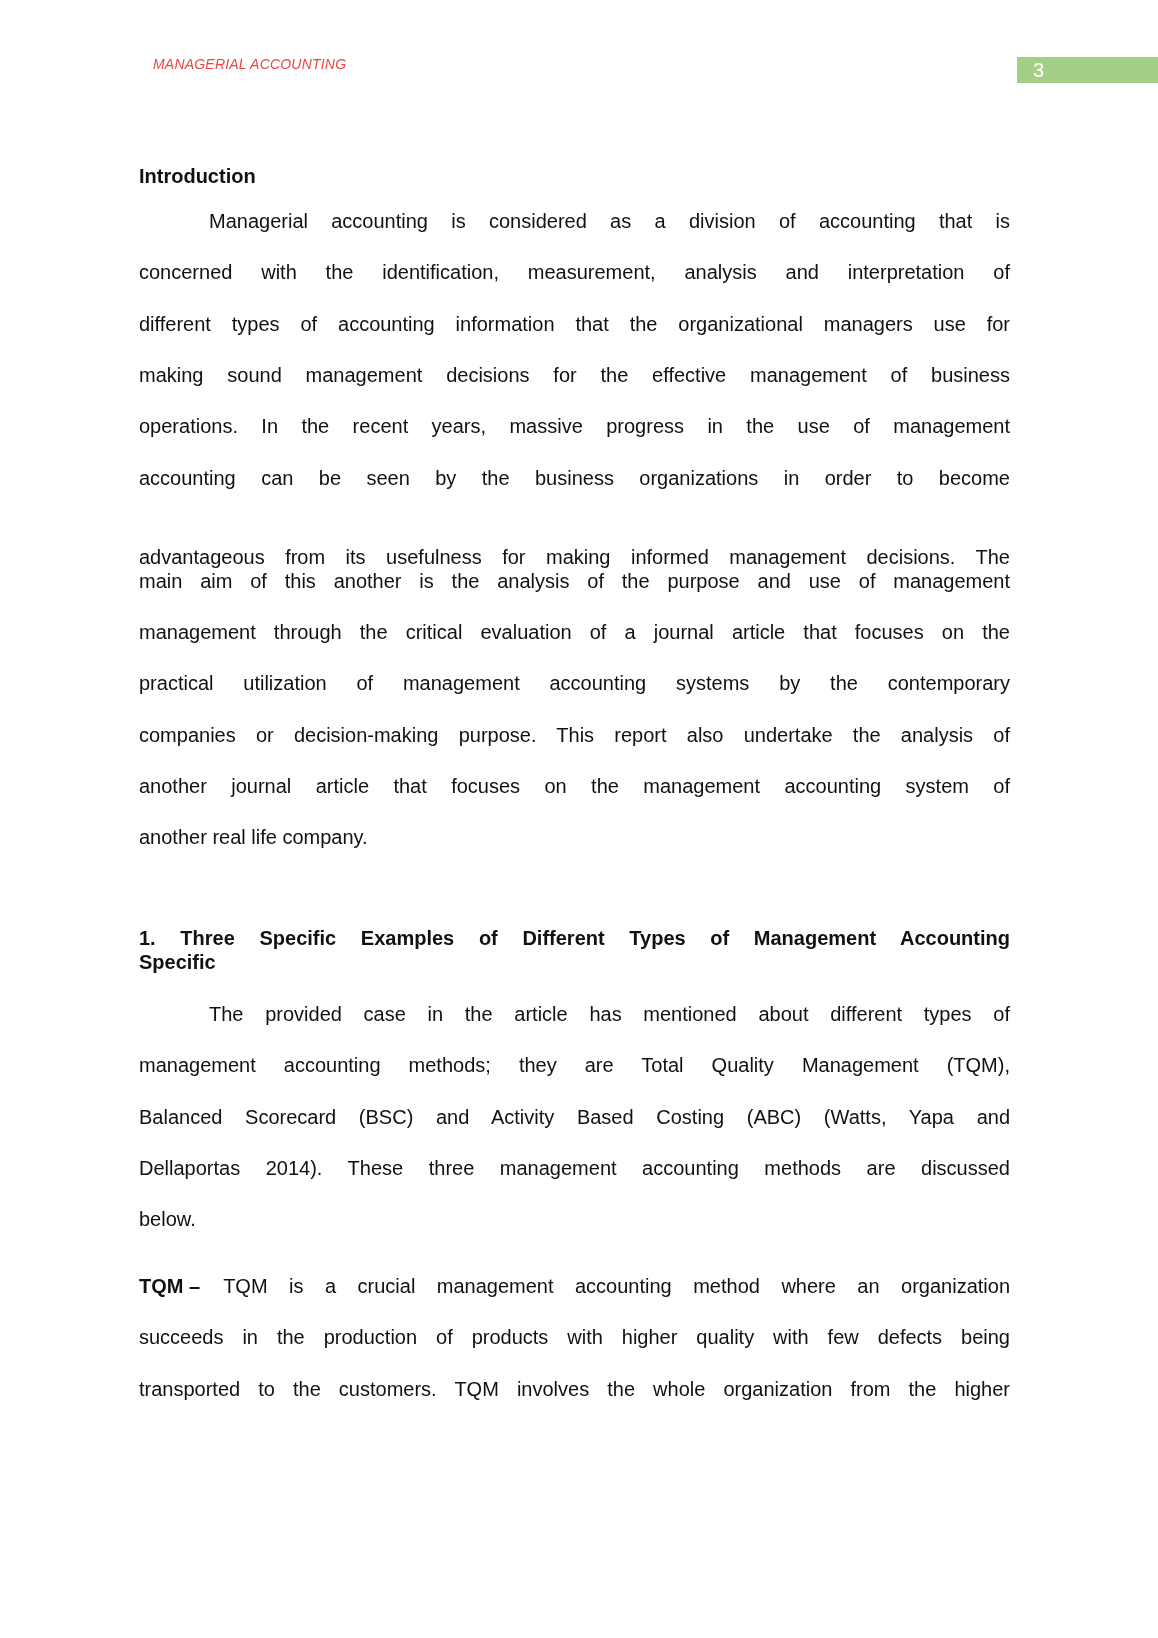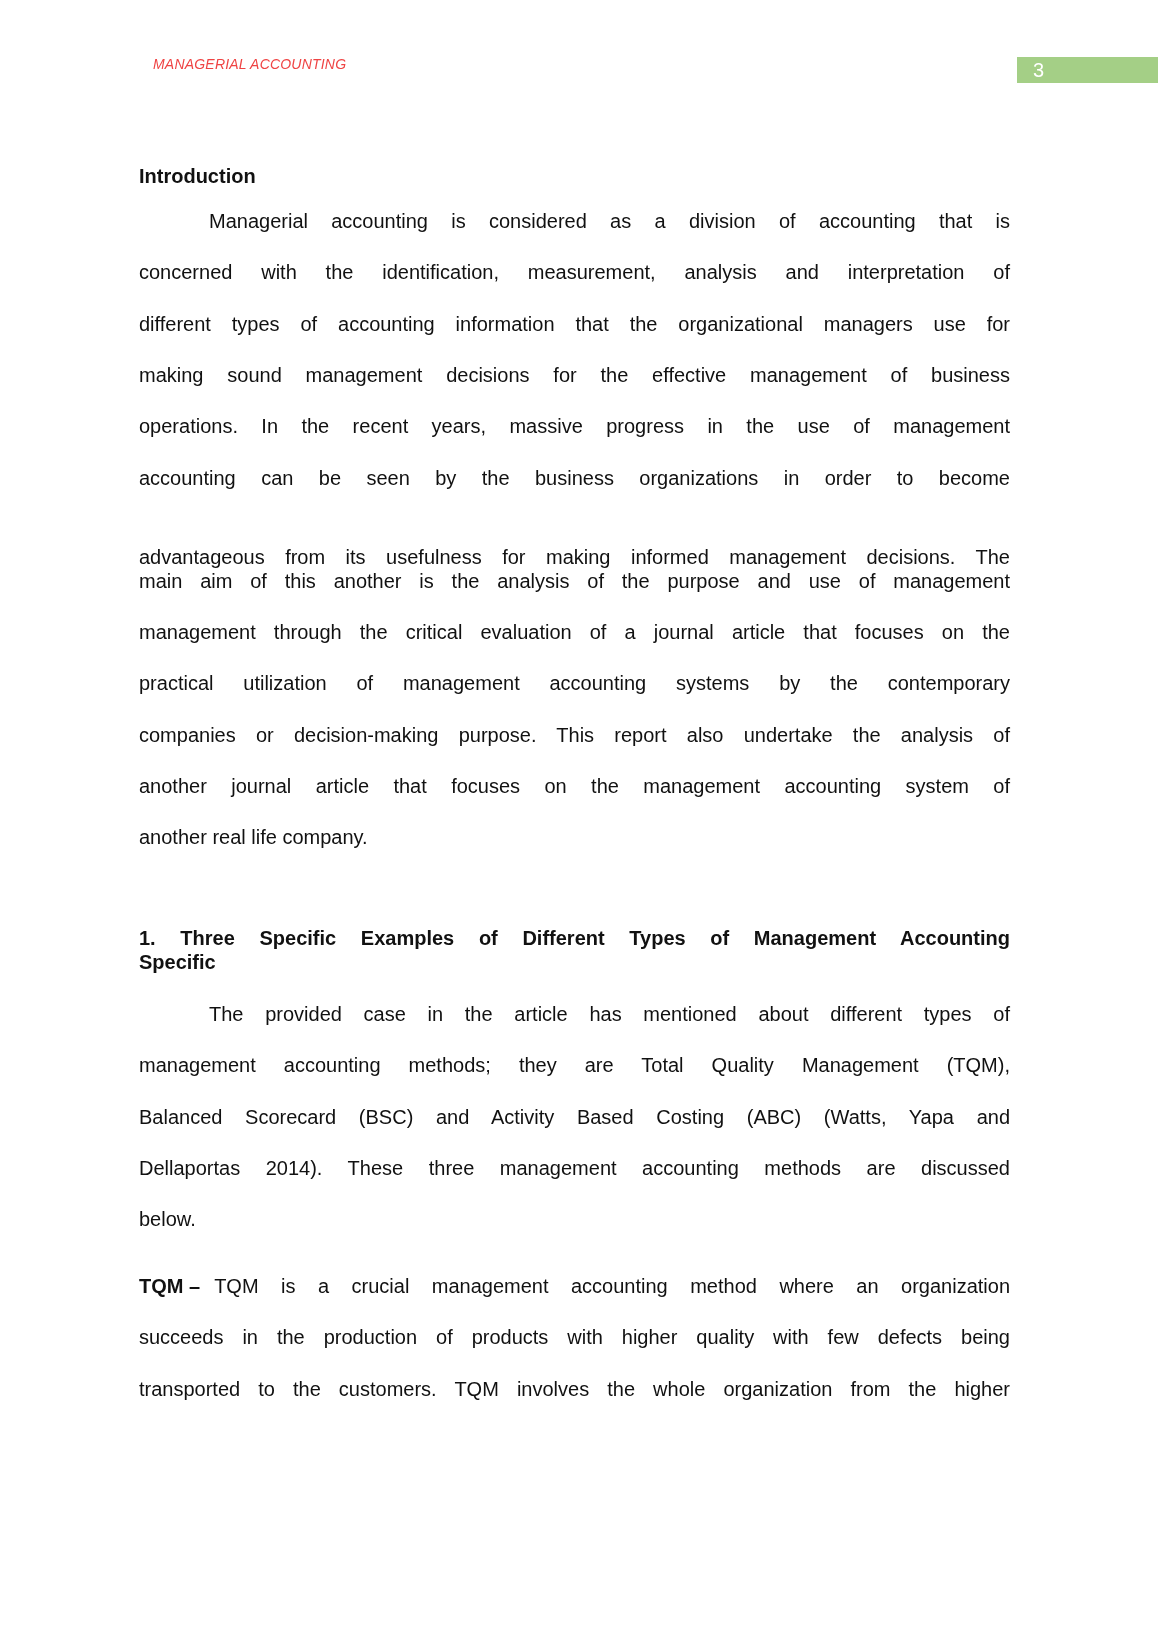--- a/index.html
+++ b/index.html
@@ -53,19 +53,19 @@
   <div>
     <div class="line indent" style="top: 1002px; white-space: normal;">The provided case in the article has mentioned about different types of</div>
     <div class="line" style="top: 1053px; white-space: normal;">management accounting methods; they are Total Quality Management (TQM),</div>
     <div class="line" style="top: 1105px; white-space: normal;">Balanced Scorecard (BSC) and Activity Based Costing (ABC) (Watts, Yapa and</div>
     <div class="line" style="top: 1156px; white-space: normal;">Dellaportas 2014). These three management accounting methods are discussed</div>
     <div class="line last" style="top:1207px">below.</div>
   </div>
 
   <div>
     <div class="line" style="top: 1274px; display: flex; justify-content: space-between; white-space: normal;">
-      <span class="bold" style="margin-right:14px">TQM –</span>
+      <span class="bold" style="margin-right:23px">TQM –</span>
       <span style="flex:1; text-align:justify; text-align-last:justify;">TQM is a crucial management accounting method where an organization</span>
     </div>
     <div class="line" style="top: 1325px; white-space: normal;">succeeds in the production of products with higher quality with few defects being</div>
     <div class="line" style="top: 1377px; white-space: normal;">transported to the customers. TQM involves the whole organization from the higher</div>
   </div>
 </div>
 
 </body></html>

